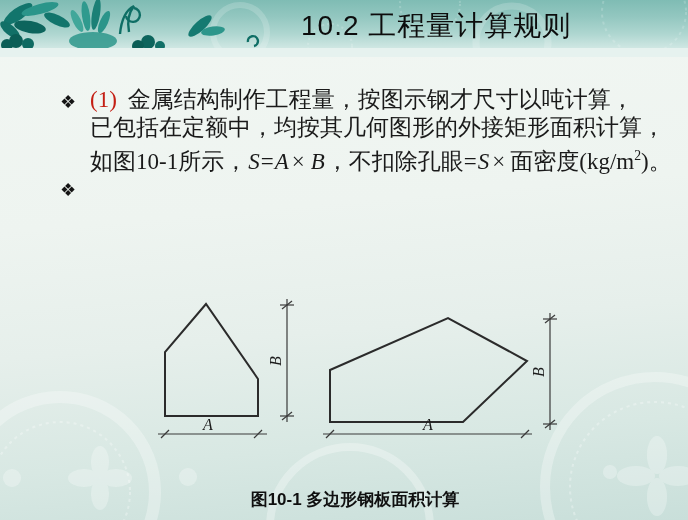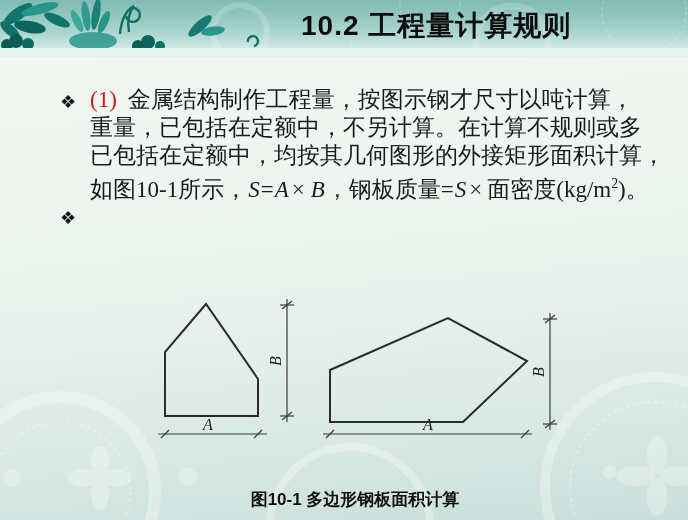--- a/index.html
+++ b/index.html
@@ -14,21 +14,21 @@
     background:linear-gradient(180deg,#7fbcb4 0%,#93c7c0 35%,#aed6d0 70%,#cfe7e3 100%);
   }
   .header-band{
     position:absolute;top:48px;left:0;width:688px;height:9px;
     background:#e6f2ef;
   }
   .deco-svg{position:absolute;top:0;left:0;}
   .title{
     position:absolute;top:7px;left:301px;
     font-family:"Liberation Sans","DejaVu Sans",sans-serif;
-    font-weight:bold;font-size:28px;color:#0d0d0d;
+    font-weight:normal;font-size:28px;color:#0d0d0d;
     letter-spacing:1px;white-space:nowrap;
   }
   
   .bullets{
     position:absolute;left:90px;top:86px;width:585px;
     font-size:23px;line-height:28px;color:#1a1a1a;
   }
   .t-line{white-space:nowrap;height:28px;}
   .bullet{position:relative;}
   .bullet + .bullet{margin-top:4px;}
@@ -127,23 +127,22 @@
     </svg>
     <div class="title">10.2  工程量计算规则</div>
   </div>
   <div class="header-band"></div>
 
   <div class="bullets">
 
     <div class="bullet">
       <span class="marker">❖</span>
       <div class="t-line"><span class="num">(1)</span><span>金属结构制作工程量，按图示钢才尺寸以吨计算，</span></div>
-      <div class="t-line">重量，已包括在定额中，不另计算。在计算不规则或多</div>
       <div class="t-line">已包括在定额中，均按其几何图形的外接矩形面积计算，</div>
-      <div class="t-line"><span>如图10-1所示，</span><span class="var">S</span><span>=</span><span class="var">A</span><span class="times">×</span><span class="var">B</span><span>，钢板质量=</span><span class="var">S</span><span class="times">×</span><span>面密度(kg/m</span><sup>2</sup><span>)。</span></div>
+      <div class="t-line"><span>如图10-1所示，</span><span class="var">S</span><span>=</span><span class="var">A</span><span class="times">×</span><span class="var">B</span><span>，不扣除孔眼=</span><span class="var">S</span><span class="times">×</span><span>面密度(kg/m</span><sup>2</sup><span>)。</span></div>
     </div>
 
     <div class="bullet">
       <span class="marker">❖</span>
     </div>
   </div>
 
   <svg class="figure-svg" width="430" height="150" viewBox="0 0 430 150">
     <g fill="none" stroke="#2b2b2b" stroke-width="2" stroke-linejoin="miter">
       <polygon points="25,120 25,56 66,8 118,83 118,120"></polygon>

